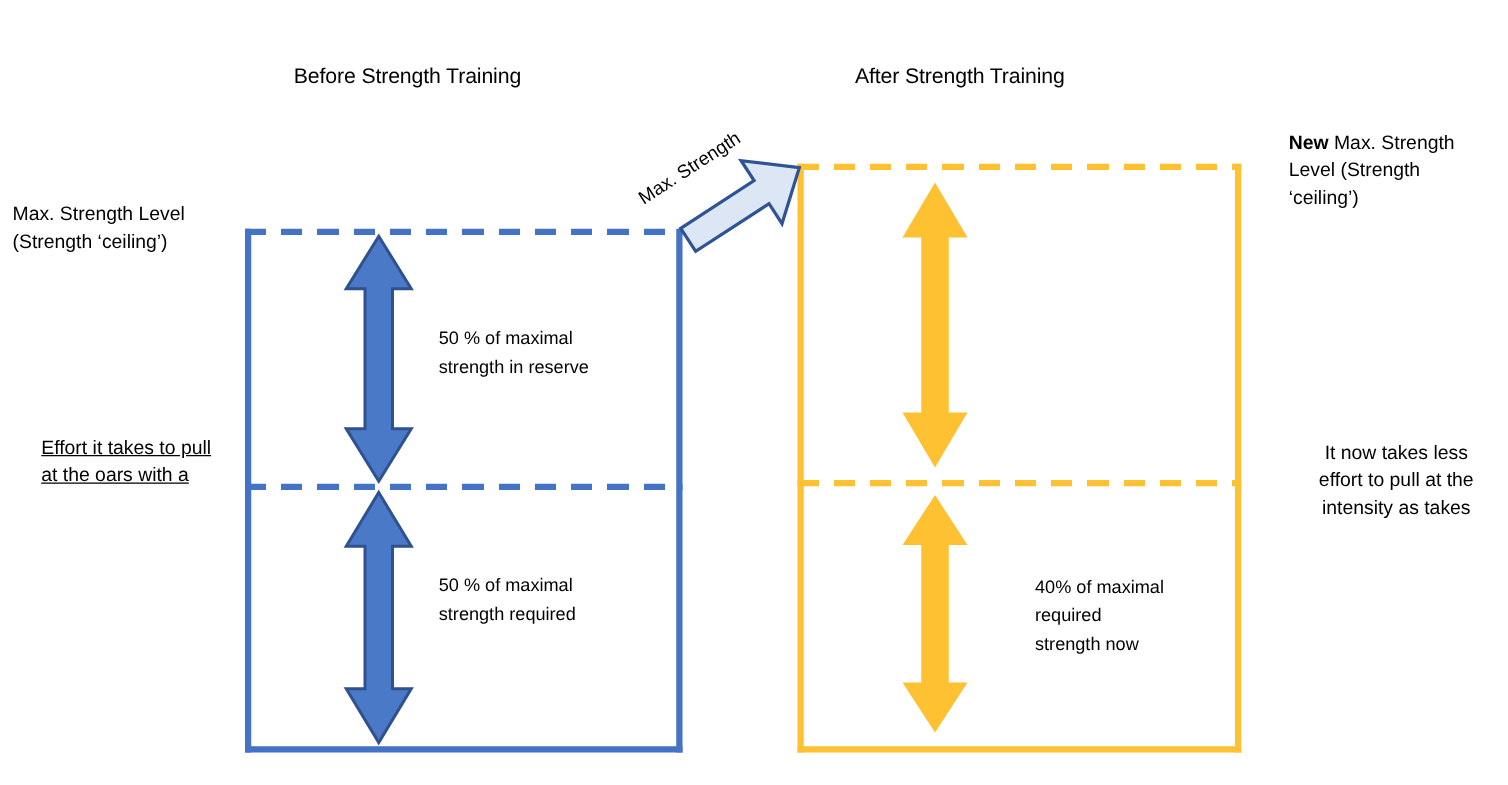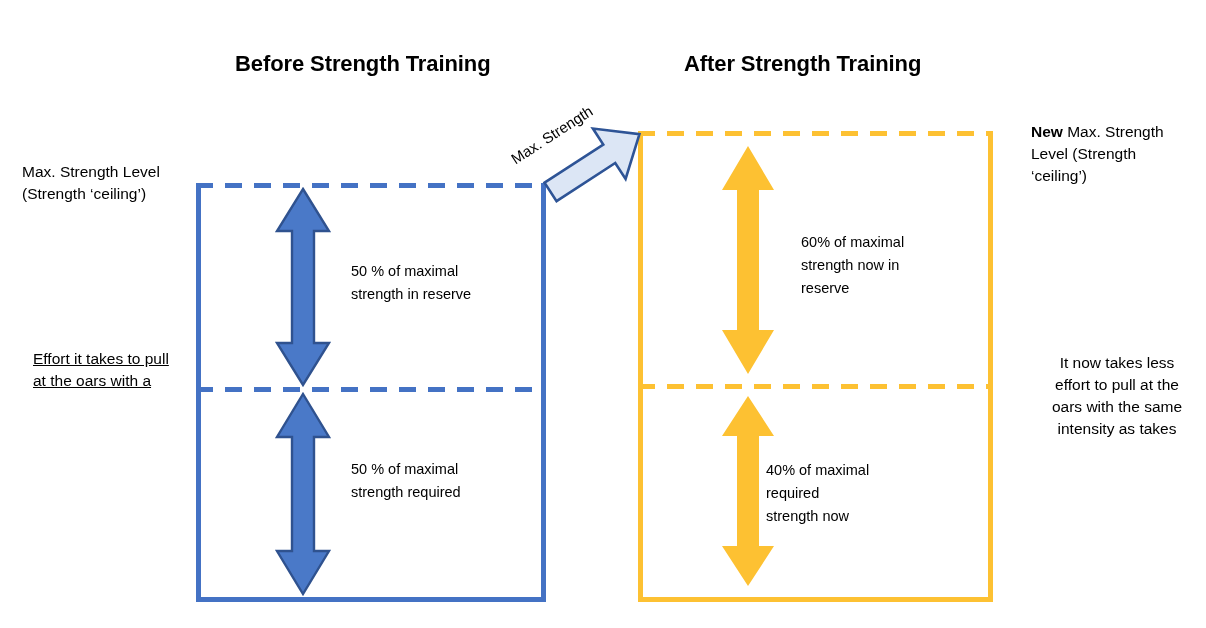--- a/index.html
+++ b/index.html
@@ -13,22 +13,22 @@
   }
   #canvas {
     position: relative;
     width: 1206px;
     height: 628px;
     background: #ffffff;
     overflow: hidden;
   }
   .ttl {
     position: absolute;
-    font-size: 22px;
-    font-weight: bold;
+    font-size: 17px;
+    font-weight: normal;
     color: #000000;
     letter-spacing: -0.1px;
     white-space: nowrap;
   }
   .side-label {
     position: absolute;
     font-size: 15.5px;
     line-height: 22px;
     color: #000000;
   }
@@ -59,40 +59,39 @@
   b { font-weight: bold; }
 </style>
 </head>
 <body>
 
 <div id="canvas">
 
   <div class="ttl" style="left:235px; top:51px;">Before Strength Training</div>
   <div class="ttl" style="left:684px; top:51px;text-align:center;">After Strength Training</div>
 
-  <div class="side-label" style="left:22px; top:161px; width:175px;">
+  <div class="side-label" style="left:10px; top:161px; width:175px;">
     <div>Max. Strength Level</div>
     <div>(Strength ‘ceiling’)</div>
   </div>
 
   <div class="side-label" style="left:33px; top:348px; width:175px;text-decoration:underline;">
     <div>Effort it takes to pull</div>
     <div>at the oars with a</div>
   </div>
 
-  <div class="side-label" style="left:1031px; top:121px; width:170px;">
+  <div class="side-label" style="left:1031px; top:104px; width:170px;">
     <div><b>New</b><span> Max. Strength</span></div>
     <div>Level (Strength</div>
     <div>‘ceiling’)</div>
   </div>
 
   <div class="side-label" style="left:1031px; top:352px; width:172px;text-align:center;">
     <div>It now takes less</div>
     <div>effort to pull at the</div>
-    <div>oars with the same</div>
     <div>intensity as takes</div>
   </div>
 
   <div class="edge" style="left:196px; top:183px; width:350px; height:5px;
        background-image: repeating-linear-gradient(to right, #4472C4 0 17px, rgba(0,0,0,0) 17px 29px);"></div>
 
   <div class="edge" style="left:196px; top:387px; width:350px; height:5px;
        background-image: repeating-linear-gradient(to right, #4472C4 0 17px, rgba(0,0,0,0) 17px 29px);"></div>
 
   <div class="edge" style="left:196px; top:183px; width:5px; height:419px; background:#4472C4;"></div>
@@ -132,27 +131,22 @@
   <div class="edge" style="left:638px; top:597px; width:355px; height:5px; background:#FDC132;"></div>
 
   <svg class="arrow-svg" style="left:722px; top:146px;" width="52" height="228" viewBox="0 0 52 228">
     <polygon points="26,0 52,44 37,44 37,184 52,184 26,228 0,184 15,184 15,44 0,44" fill="#FDC132"></polygon>
   </svg>
 
   <svg class="arrow-svg" style="left:722px; top:396px;" width="52" height="190" viewBox="0 0 52 190">
     <polygon points="26,0 52,40 37,40 37,150 52,150 26,190 0,150 15,150 15,40 0,40" fill="#FDC132"></polygon>
   </svg>
 
-  <div class="in-label" style="left:801px; top:231px; width:160px;">
-    <div>60% of maximal</div>
-    <div>strength now in</div>
-    <div>reserve</div>
-  </div>
 
-  <div class="in-label" style="left:766px; top:459px; width:160px;">
+  <div class="in-label" style="left:828px; top:459px; width:160px;">
     <div>40% of maximal</div>
     <div>required</div>
     <div>strength now</div>
   </div>
 
   <svg class="callout" style="left:540px; top:130px; transform: rotate(-33deg);" width="110" height="66" viewBox="0 0 110 66">
     <polygon points="2,22 72,22 72,3 108,33 72,63 72,44 2,44" fill="#DCE6F5" stroke="#2E5496" stroke-width="2.6" stroke-linejoin="miter"></polygon>
   </svg>
 
   <div class="callout-text" style="left:508px; top:153px; transform: rotate(-33deg);">Max. Strength</div>

